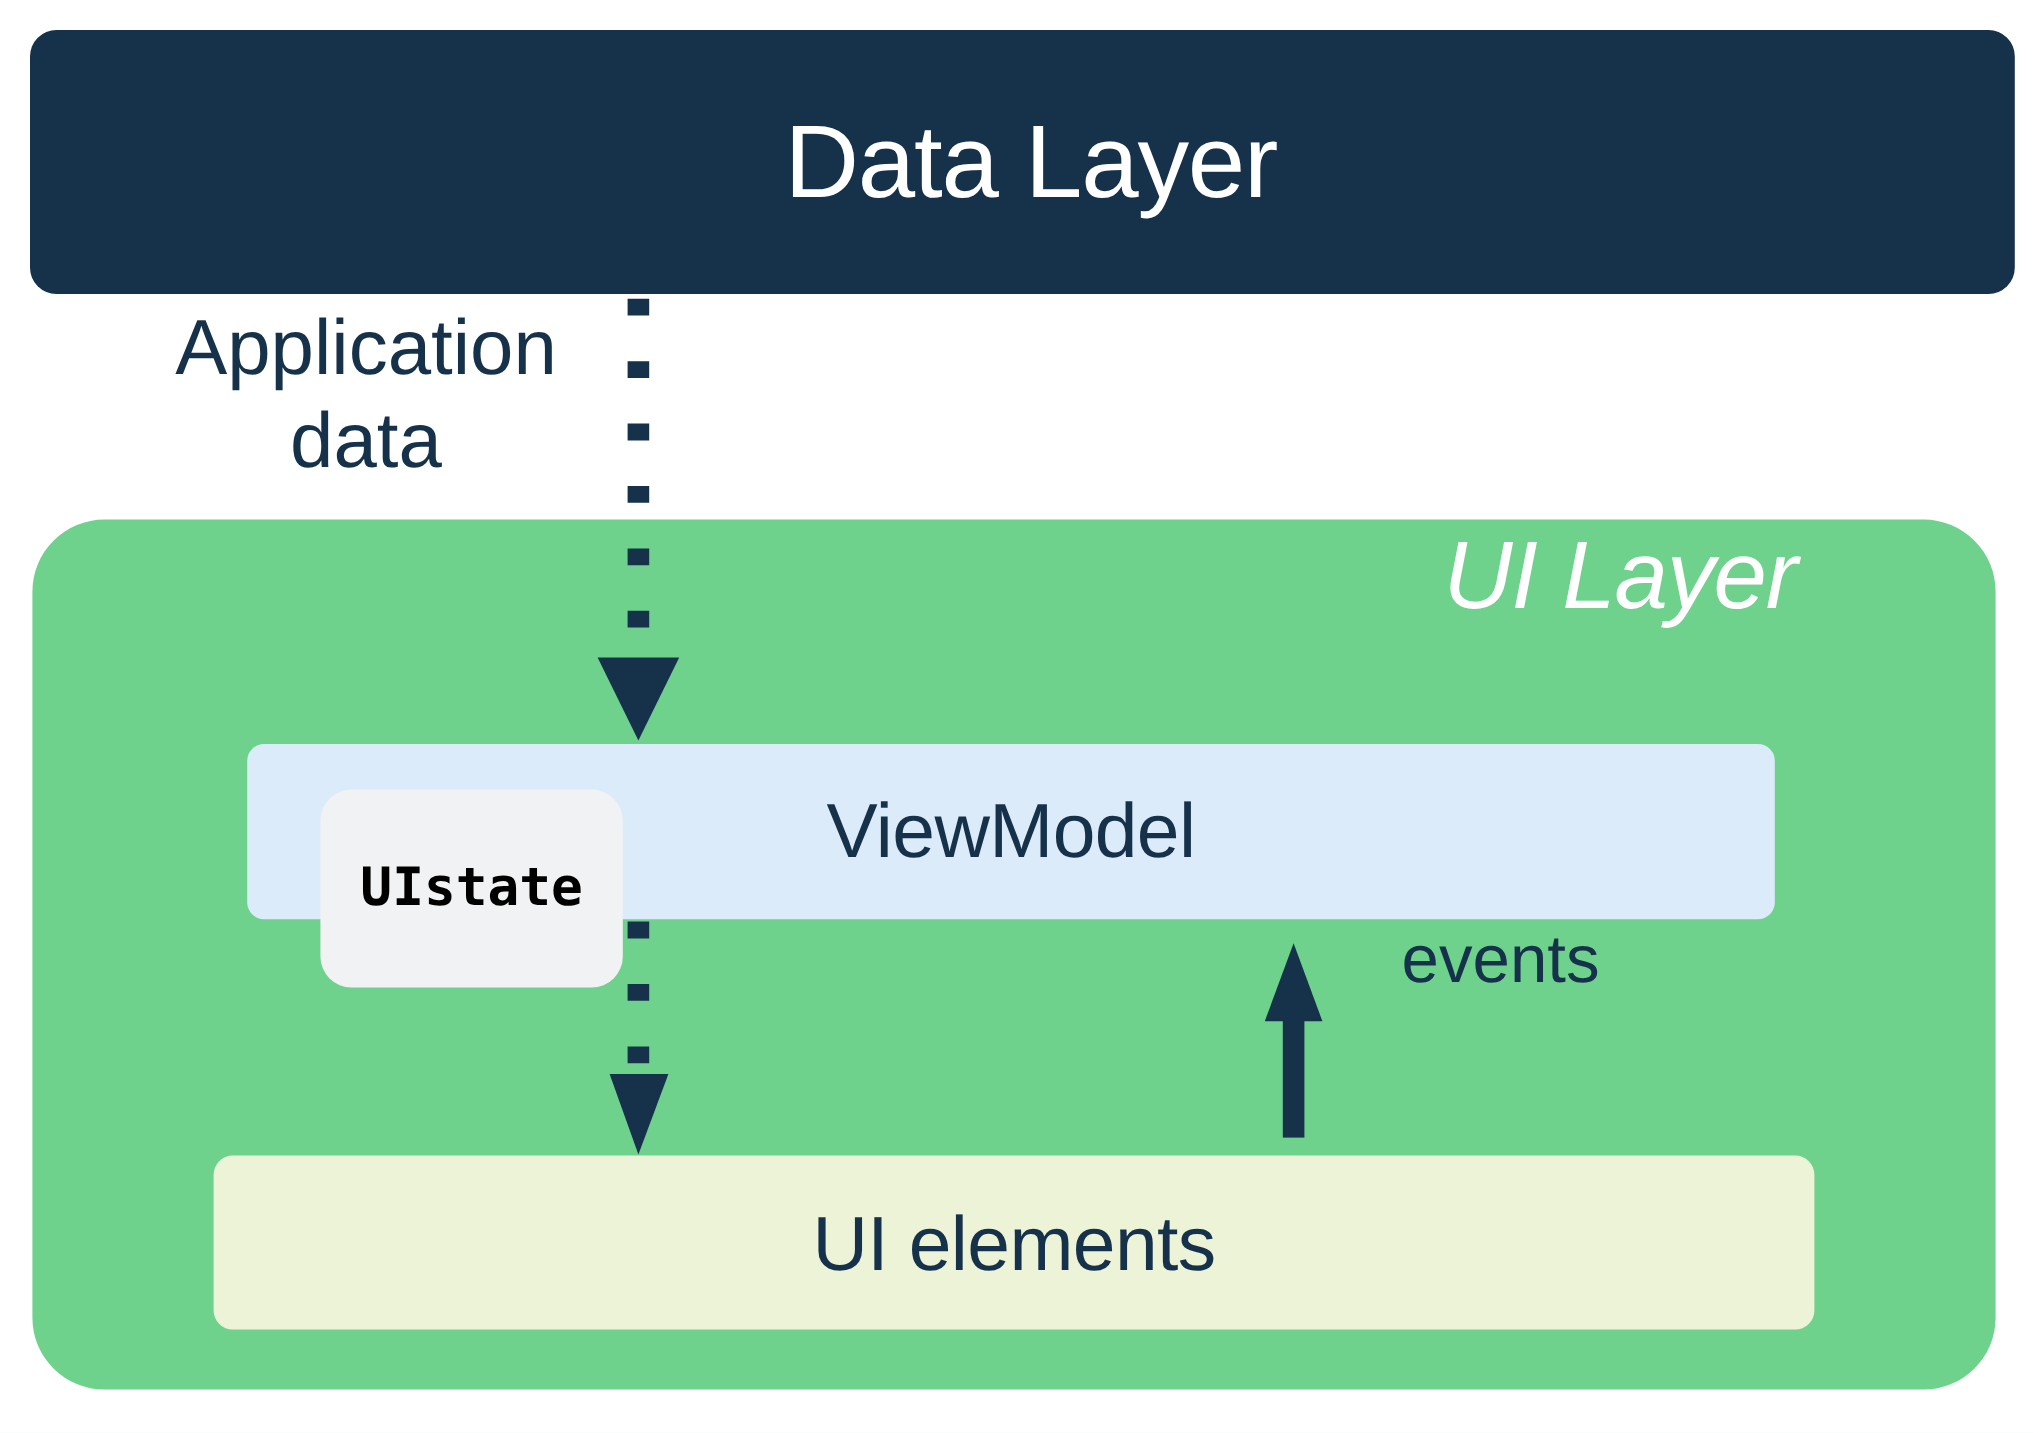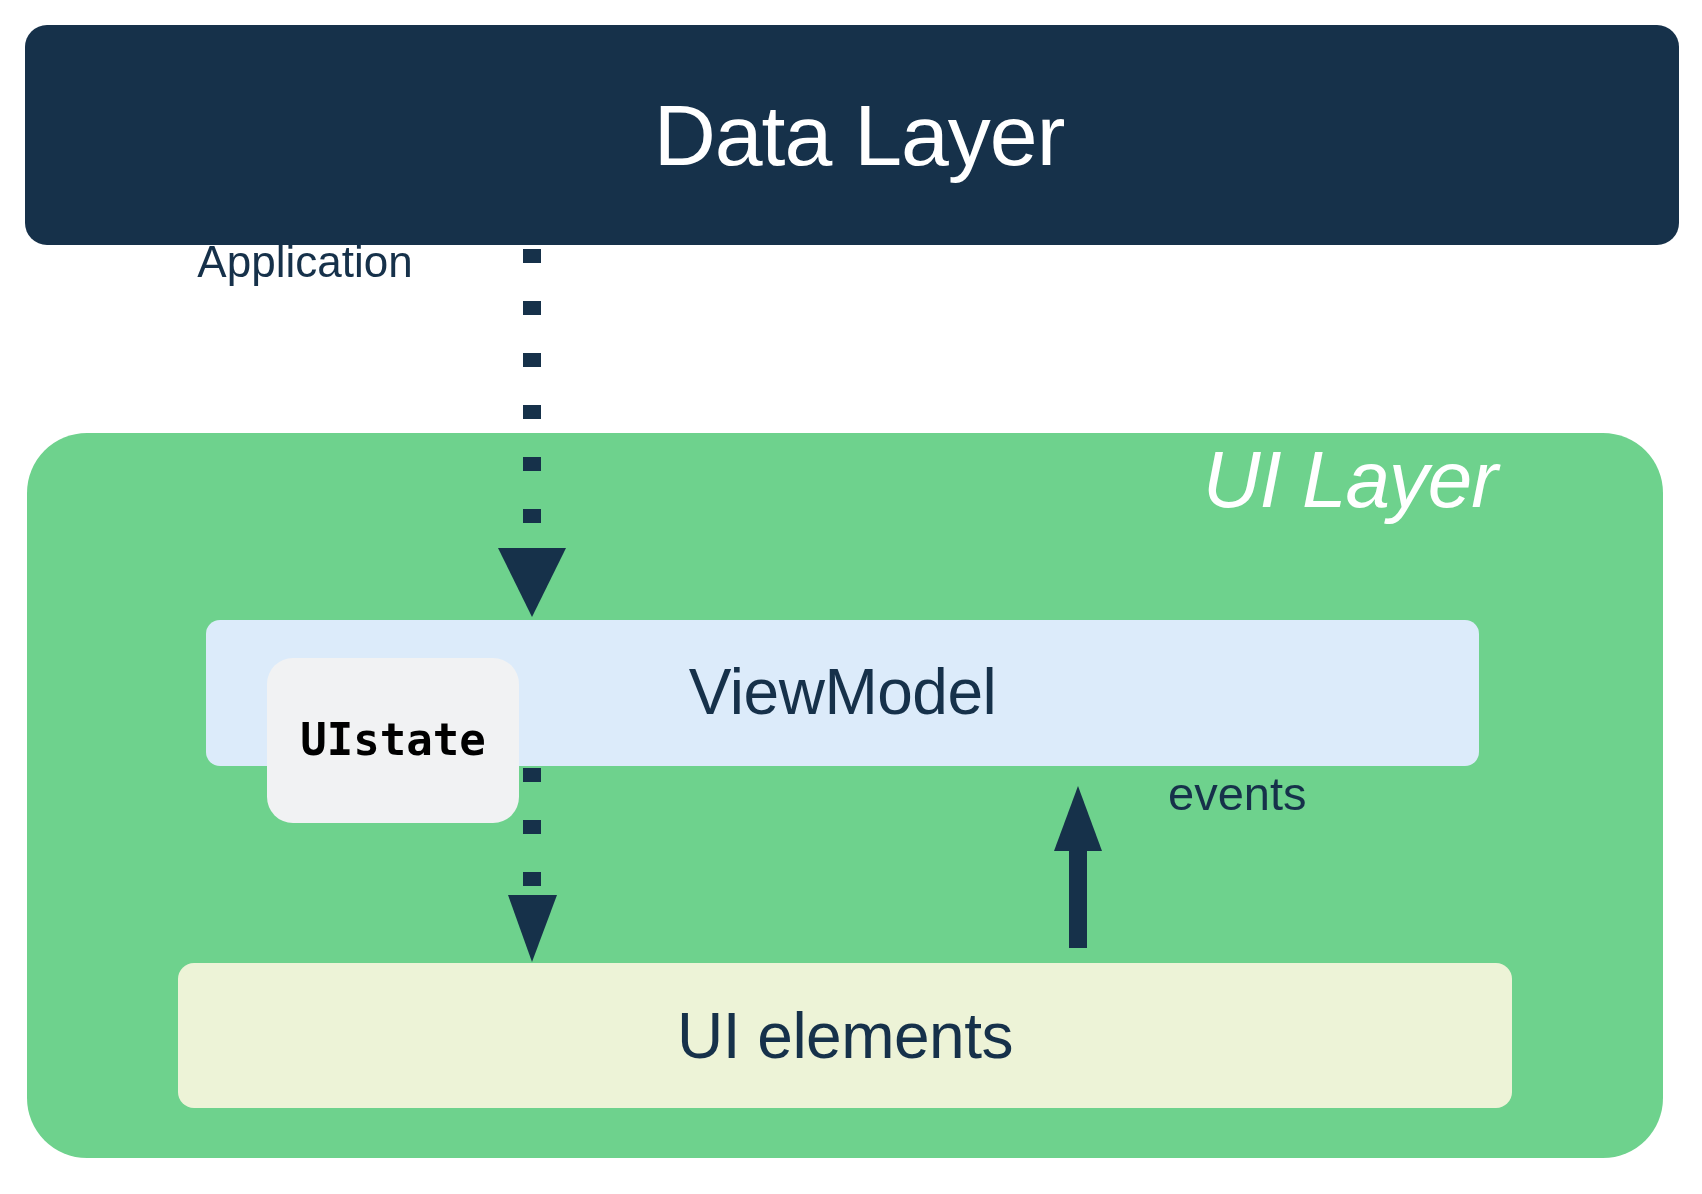--- a/index.html
+++ b/index.html
@@ -43,25 +43,25 @@
     font-size: 86px;
     font-weight: 400;
     letter-spacing: -1px;
     line-height: 1;
   }
 
   
   .app-data-label {
     position: absolute;
     left: 120px;
-    top: 236px;
+    top: 252px;
     width: 370px;
     text-align: center;
     color: #16314A;
-    font-size: 44px;
+    font-size: 65px;
     line-height: 1.18;
     font-weight: 400;
   }
   .app-data-label .line { display: block; }
 
   
   .ui-layer-box {
     position: absolute;
     left: 27px;
     top: 433px;
@@ -152,21 +152,21 @@
     font-weight: 400;
     letter-spacing: -0.5px;
   }
 
   
   .events-label {
     position: absolute;
     left: 1168px;
     top: 766px;
     color: #16314A;
-    font-size: 47px;
+    font-size: 56px;
     font-weight: 400;
   }
 
   
   .arrows {
     position: absolute;
     left: 0;
     top: 0;
     width: 1702px;
     height: 1194px;
@@ -177,20 +177,21 @@
 <body>
 
 <div id="diagram">
 
   <div class="data-layer-box">
     <span class="data-layer-label">Data Layer</span>
   </div>
 
   <div class="app-data-label">
     <span class="line">Application</span>
+    <span class="line">data</span>
   </div>
 
   <div class="ui-layer-box"></div>
   <span class="ui-layer-label">UI Layer</span>
 
   <div class="viewmodel-box"></div>
   <div class="viewmodel-label">ViewModel</div>
 
   <div class="ui-state-box">
     <span class="line">UI</span>

